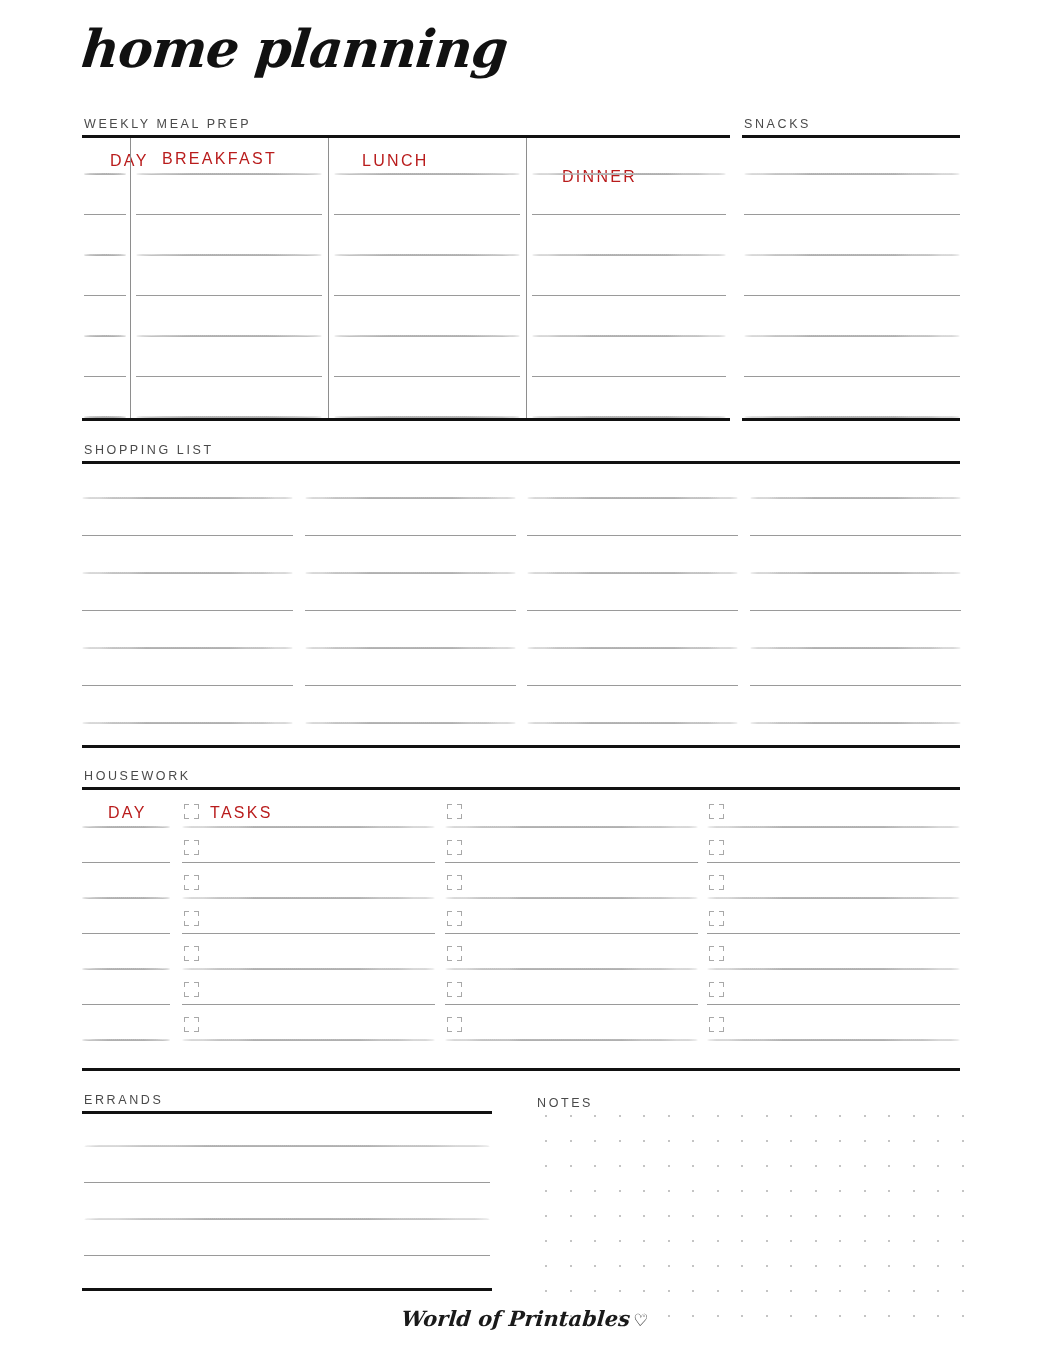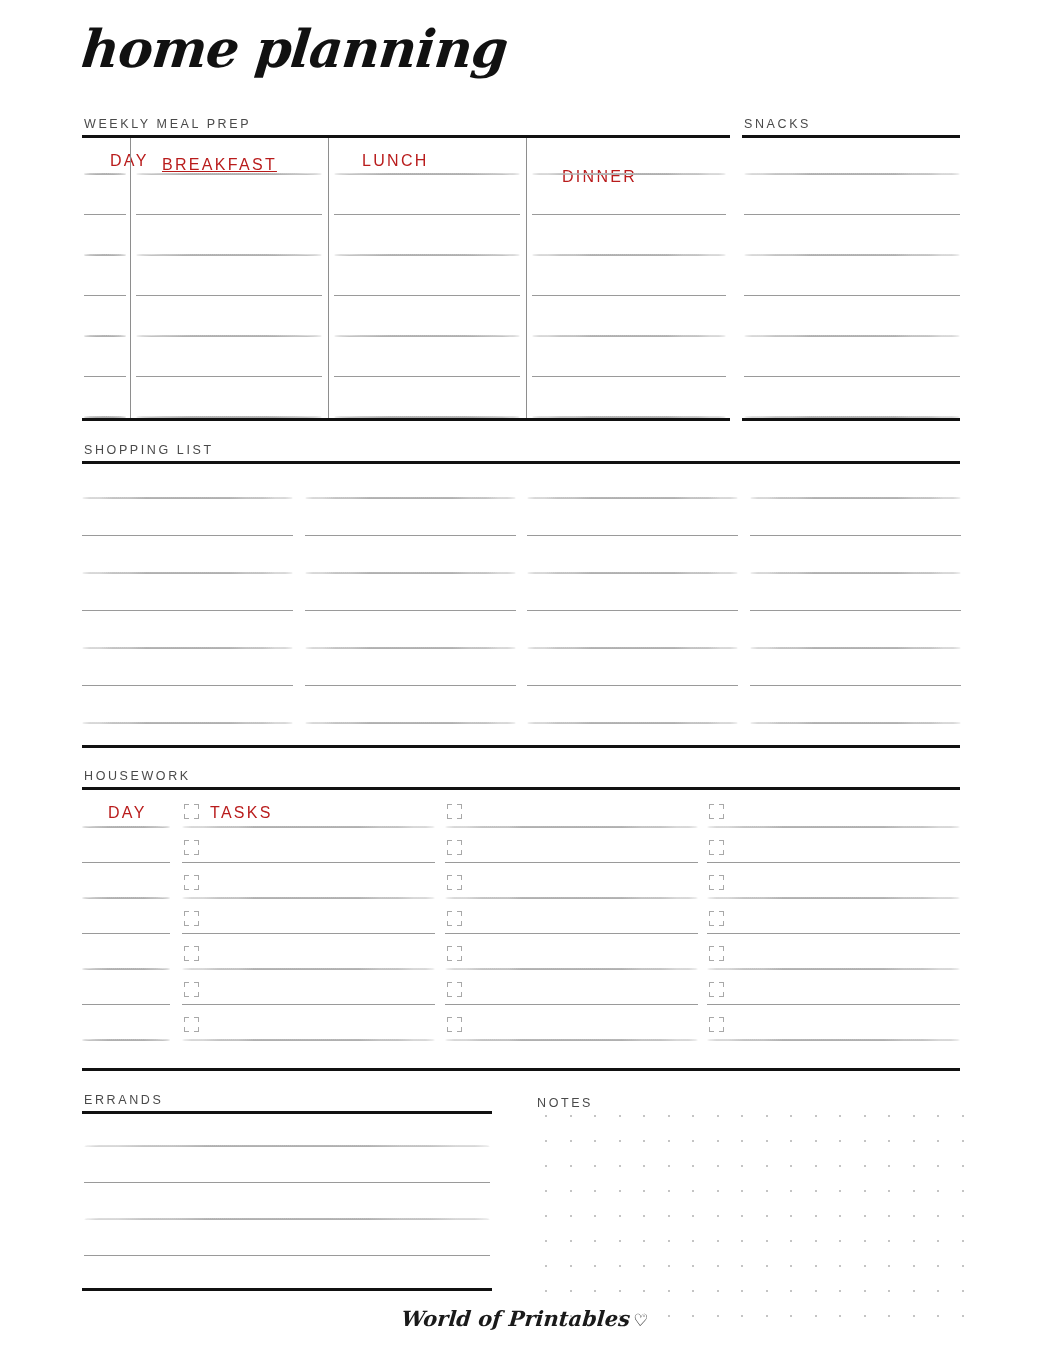--- a/index.html
+++ b/index.html
@@ -68,21 +68,21 @@
 <body>
 
 <div class="page">
 
   <div class="title">home planning</div>
 
   <div class="sec-head" style="position:absolute;left:84px;top:117px;">WEEKLY MEAL PREP</div>
   <div class="thick" style="left:82px;top:135px;width:648px;"></div>
 
   <div class="col-head" style="position:absolute;left:86px;top:152px;">DAY</div>
-  <div class="col-head" style="position:absolute;left:138px;top:156px;text-decoration:underline;">BREAKFAST</div>
+  <div class="col-head" style="position:absolute;left:138px;top:150px;">BREAKFAST</div>
   <div class="col-head" style="position:absolute;left:338px;top:152px;">LUNCH</div>
   <div class="col-head" style="position:absolute;left:538px;top:168px;">DINNER</div>
 
   <div class="vline" style="left:130px;top:138px;height:282px;"></div>
   <div class="vline" style="left:328px;top:138px;height:282px;"></div>
   <div class="vline" style="left:526px;top:138px;height:282px;"></div>
 
   <div id="meal-lines">
       <div class="ln dot" style="left: 84px; top: 173px; width: 42px;"></div>
       <div class="ln dot" style="left: 136px; top: 173px; width: 186px;"></div>

